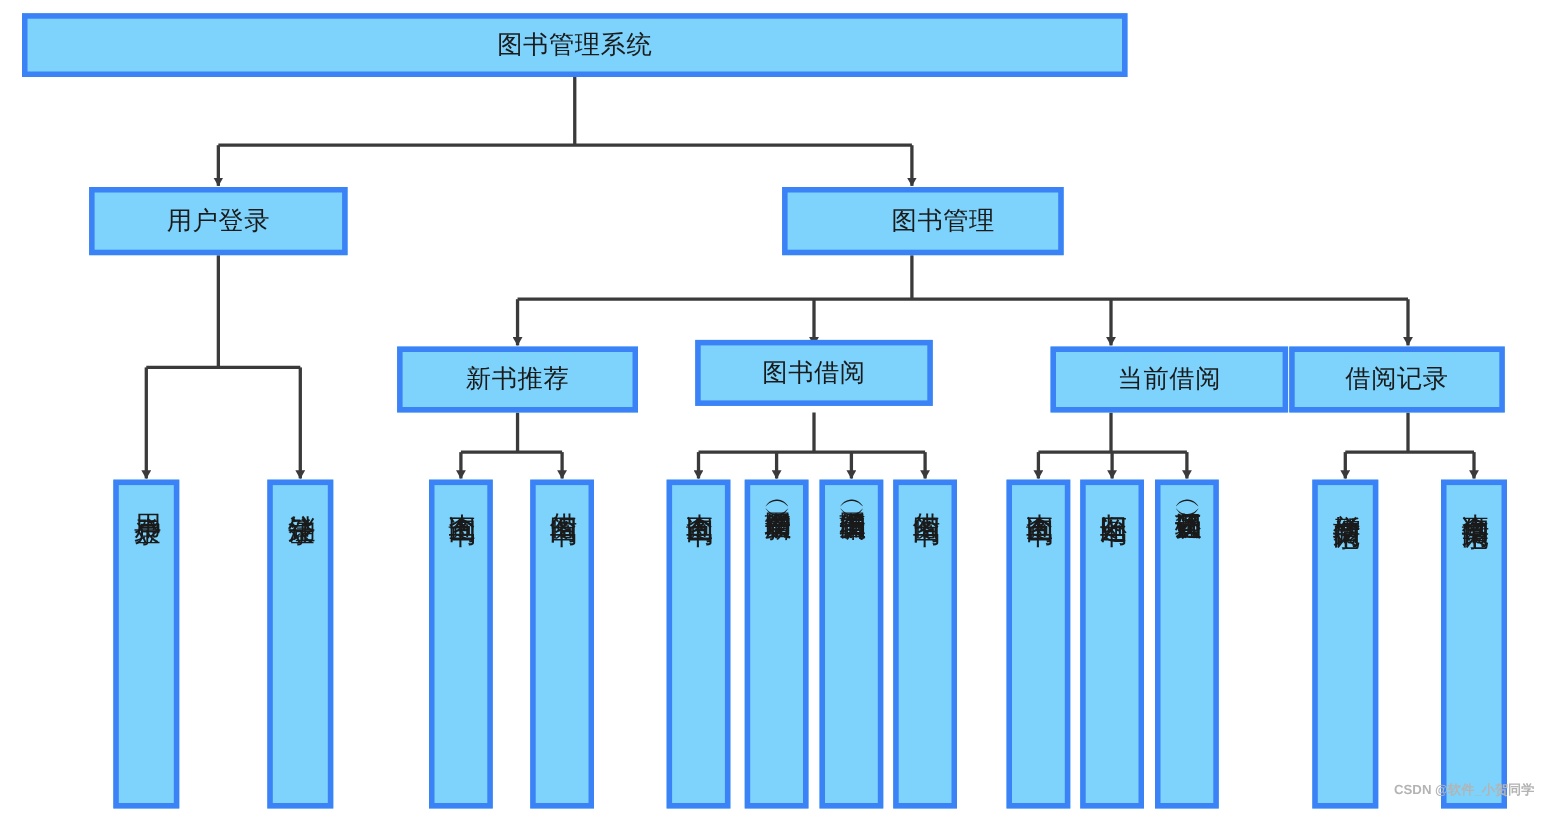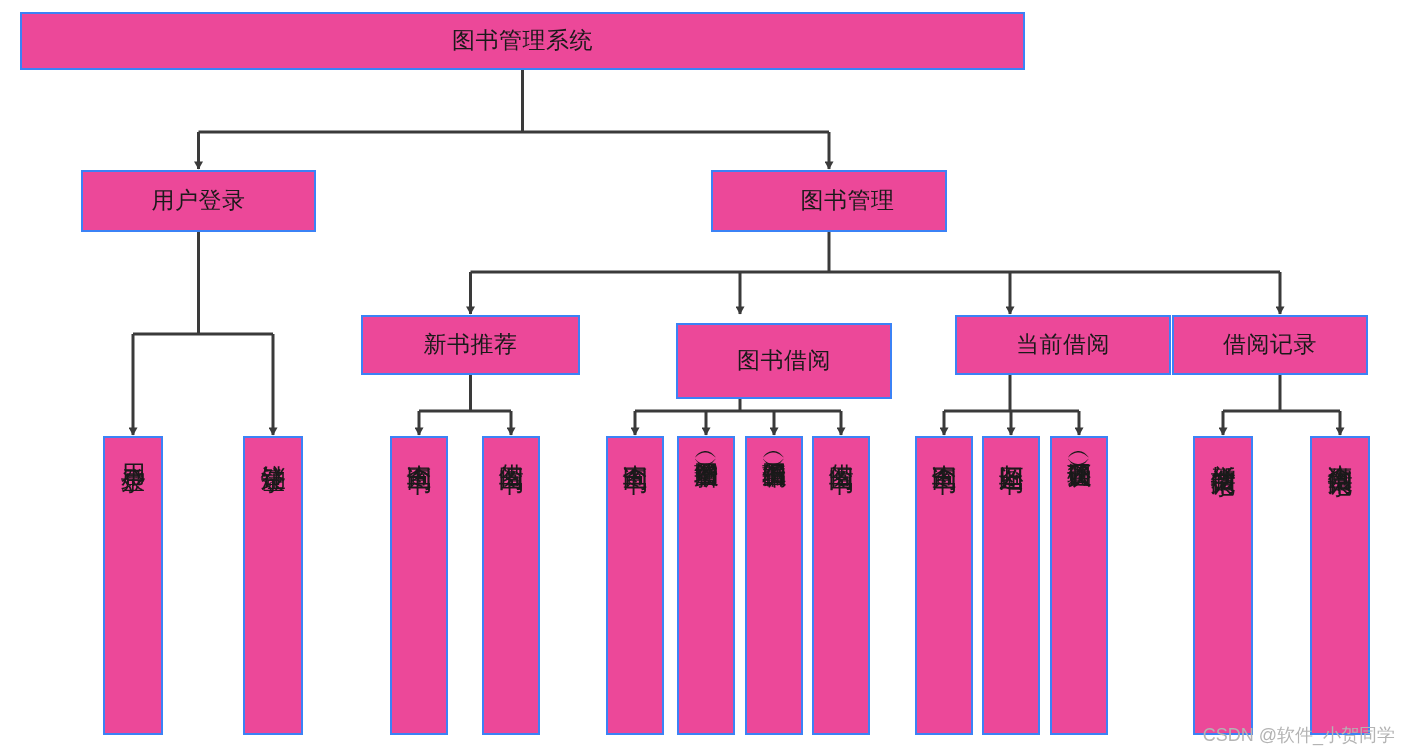--- a/index.html
+++ b/index.html
@@ -23,22 +23,22 @@
     position: absolute;
     top: 0;
     left: 0;
     width: 1405px;
     height: 747px;
     display: block;
   }
   .node-box {
     position: absolute;
     box-sizing: border-box;
-    background: #ec4899;
-    border: 2px solid #3b82f6;
+    background: #7dd3fc;
+    border: 5px solid #3b82f6;
     display: flex;
     align-items: center;
     justify-content: center;
   }
   .node-label {
     color: #1a1a1a;
     line-height: 1.18;
     text-align: center;
     white-space: pre;
     user-select: none;
@@ -59,25 +59,26 @@
     font-size: 25px;
     letter-spacing: 2px;
   }
   .node-box.vertical.tight .node-label {
     font-size: 24px;
     letter-spacing: 0px;
   }
   .watermark {
     position: absolute;
     right: 10px;
-    bottom: 0;
-    font-size: 18px;
+    bottom: 20px;
+    font-size: 12px;
     color: #b4b4b4;
     white-space: nowrap;
     user-select: none;
+    font-weight: bold;
   }
 </style>
 </head>
 <body>
 
 <div id="diagram-root">
 
   <svg class="diagram-canvas" viewBox="0 0 1405 747" preserveAspectRatio="none" aria-hidden="true">
     <defs>
       <marker id="arrowhead" markerWidth="9" markerHeight="9" refX="7.6" refY="4.5" orient="auto" markerUnits="userSpaceOnUse">
@@ -121,27 +122,27 @@
       </g>
   </svg>
 
   <div id="nodes-layer">
       <div class="node-box horizontal" style="left: 20px; top: 12px; width: 1005px; height: 58px;">
         <span class="node-label">图书管理系统</span>
       </div>
       <div class="node-box horizontal" style="left: 81px; top: 170px; width: 235px; height: 62px;">
         <span class="node-label">用户登录</span>
       </div>
-      <div class="node-box horizontal" style="left: 711px; top: 170px; width: 236px; height: 62px; padding-left: 37px;">
+      <div class="node-box horizontal" style="left: 711px; top: 170px; width: 256px; height: 62px; padding-left: 37px;">
         <span class="node-label">图书管理</span>
       </div>
       <div class="node-box horizontal" style="left: 361px; top: 315px; width: 219px; height: 60px;">
         <span class="node-label">新书推荐</span>
       </div>
-      <div class="node-box horizontal" style="left: 632px; top: 323px; width: 216px; height: 76px; margin-left: 44px;">
+      <div class="node-box horizontal" style="left: 632px; top: 309px; width: 216px; height: 60px;">
         <span class="node-label">图书借阅</span>
       </div>
       <div class="node-box horizontal" style="left: 955px; top: 315px; width: 216px; height: 60px;">
         <span class="node-label">当前借阅</span>
       </div>
       <div class="node-box horizontal" style="left: 1172px; top: 315px; width: 196px; height: 60px;">
         <span class="node-label">借阅记录</span>
       </div>
       <div class="node-box vertical" style="left: 103px; top: 436px; width: 60px; height: 299px;">
         <span class="node-label">用户登录</span>

